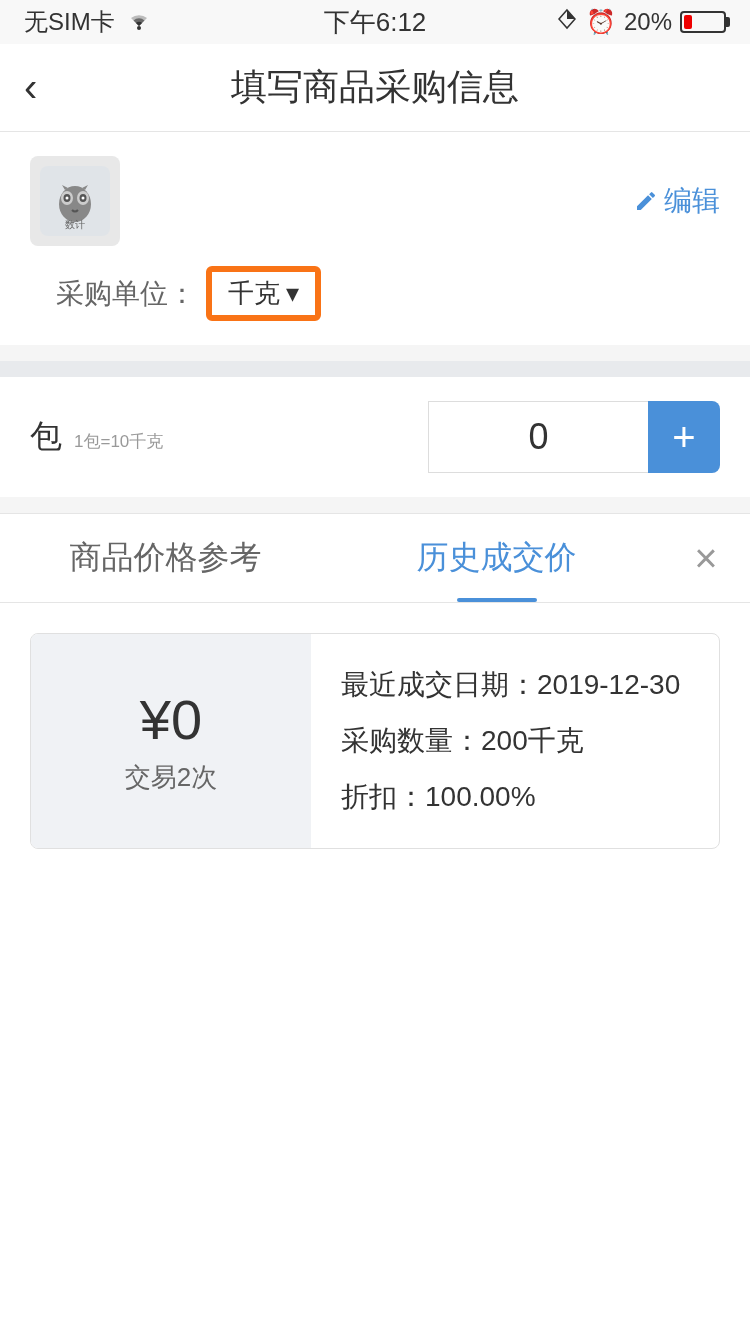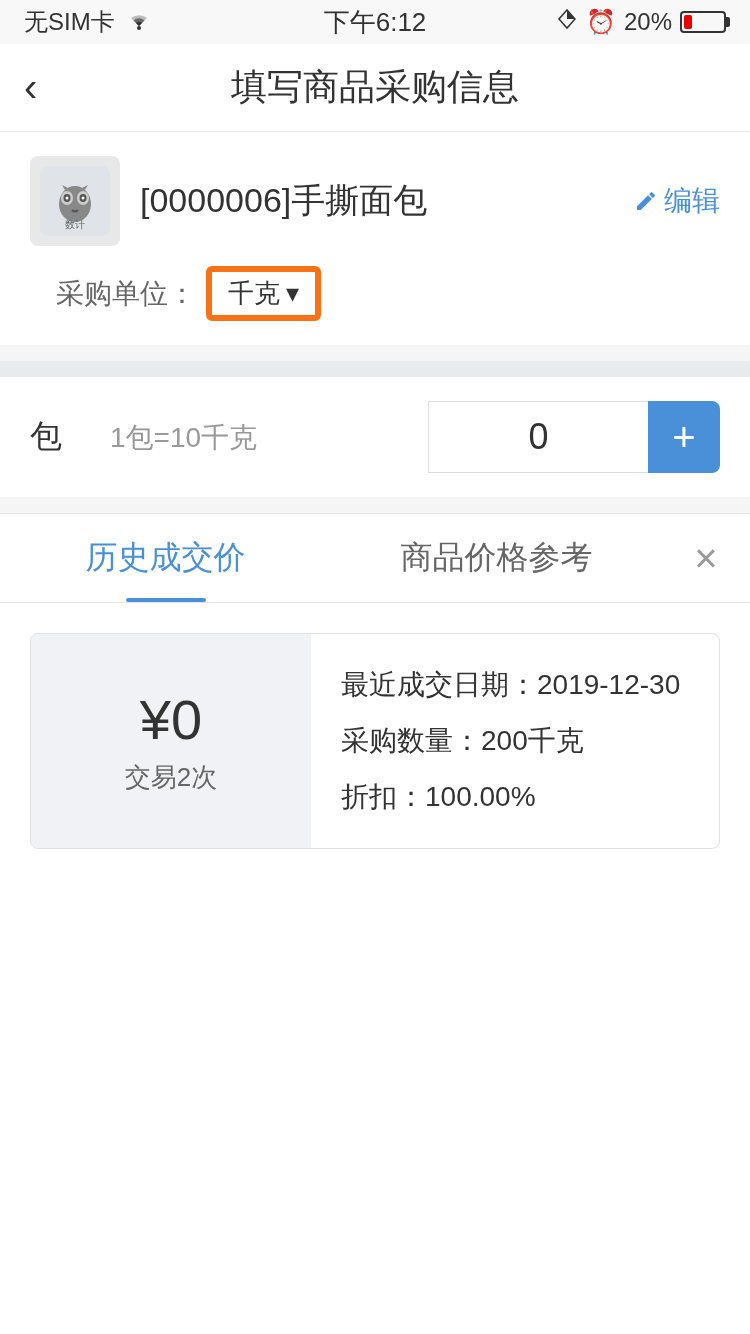--- a/index.html
+++ b/index.html
@@ -206,23 +206,22 @@
       display: flex;
       align-items: baseline;
       gap: 12px;
     }
     .qty-unit {
       font-size: 32px;
       color: #333;
       font-weight: 500;
     }
     .qty-hint {
-      font-size: 28px;
+      font-size: 17px;
       color: #999;
-      margin-left: 36px;
     }
     .quantity-input-area {
       display: flex;
       align-items: center;
       gap: 0;
     }
     .qty-input-box {
       width: 220px;
       height: 72px;
       border: 1px solid #ddd;
@@ -396,21 +395,20 @@
           <ellipse cx="27" cy="32" rx="3.5" ry="4" fill="#555"></ellipse>
           <ellipse cx="43" cy="32" rx="3.5" ry="4" fill="#555"></ellipse>
           <ellipse cx="27" cy="32" rx="1.5" ry="1.5" fill="#fff"></ellipse>
           <ellipse cx="43" cy="32" rx="1.5" ry="1.5" fill="#fff"></ellipse>
           <path d="M32 44 Q35 47 38 44" stroke="#555" stroke-width="2" fill="none"></path>
           <path d="M25 24 L22 19 L28 22 Z" fill="#888"></path>
           <path d="M45 24 L48 19 L42 22 Z" fill="#888"></path>
           <text x="35" y="62" text-anchor="middle" font-size="10" fill="#666">数计</text>
         </svg>
       </div>
-      <span class="product-name">[0000006]手撕面包</span>
     </div>
     <div class="edit-btn">
       <svg width="24" height="24" viewBox="0 0 24 24" fill="#4a90d9">
         <path d="M3 17.25V21h3.75L17.81 9.94l-3.75-3.75L3 17.25zm17.71-10.04a1 1 0 000-1.41l-2.34-2.34a1 1 0 00-1.41 0l-1.83 1.83 3.75 3.75 1.83-1.83z"></path>
       </svg>
       <span>编辑</span>
     </div>
   </div>
   <div class="product-unit-row">
     <div class="unit-label">
@@ -434,25 +432,25 @@
     <div class="qty-input-box">
       <span>0</span>
     </div>
     <div class="qty-plus-btn">+</div>
   </div>
 </div>
 
 <div class="bottom-panel">
 
   <div class="tabs-row">
+    <div class="tab-item">
+      <span>商品价格参考</span>
+    </div>
     <div class="tab-item active">
       <span>历史成交价</span>
-    </div>
-    <div class="tab-item">
-      <span>商品价格参考</span>
     </div>
     <div class="tab-close">×</div>
   </div>
 
   <div class="history-content">
     <div class="history-card">
       <div class="card-left">
         <div class="card-price">¥0</div>
         <div class="card-trade-count">交易2次</div>
       </div>

